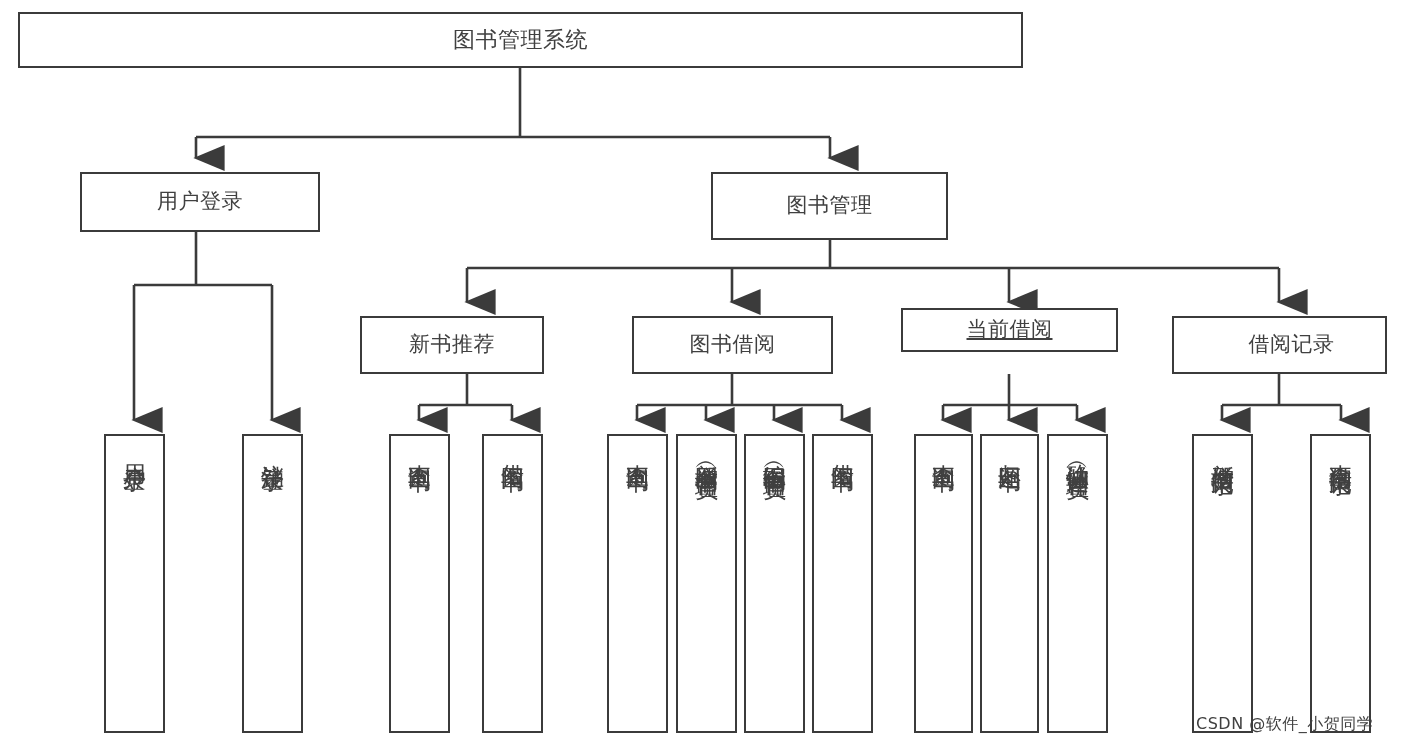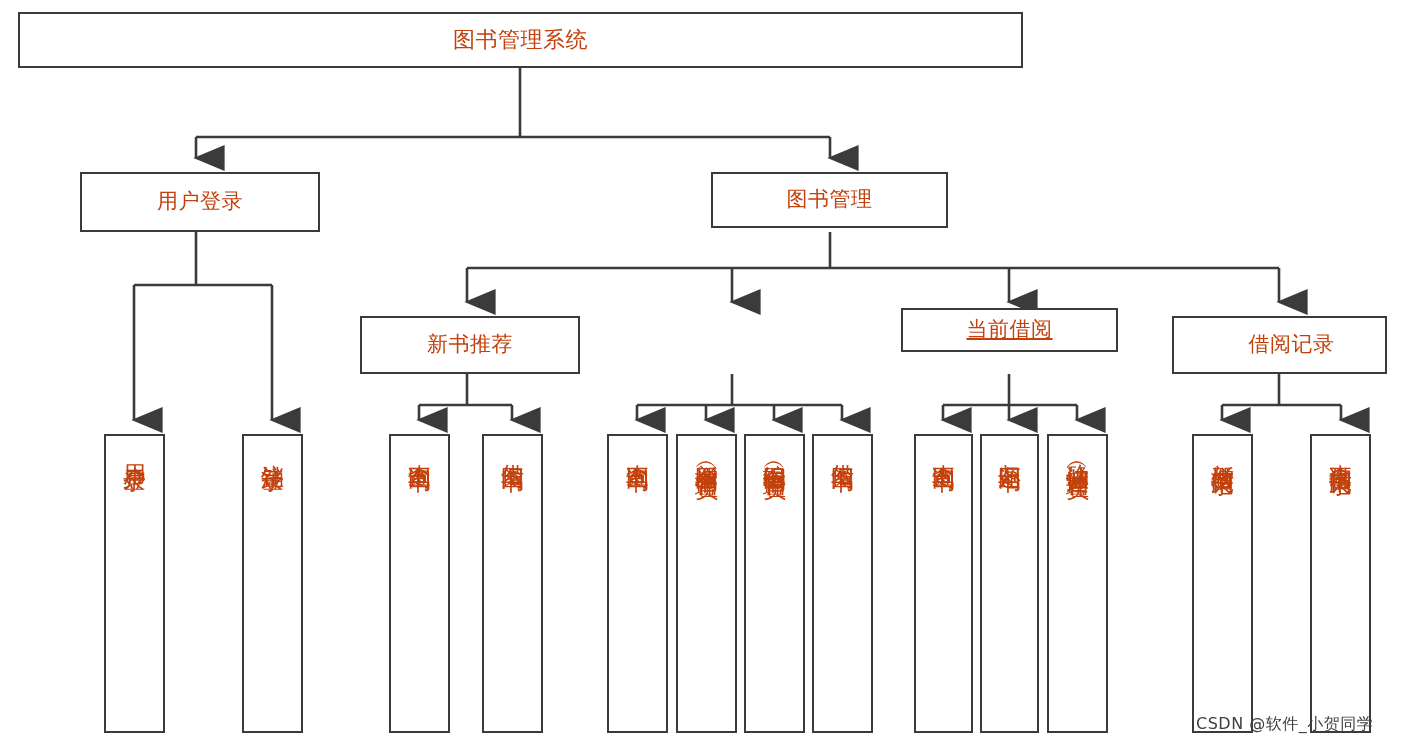--- a/index.html
+++ b/index.html
@@ -28,21 +28,21 @@
     pointer-events: none;
   }
   .node {
     position: absolute;
     box-sizing: border-box;
     background: #ffffff;
     border: 2px solid #3b3b3b;
     display: flex;
     align-items: center;
     justify-content: center;
-    color: #c2410c;
+    color: #404040;
   }
   .node .label {
     display: block;
     text-align: center;
     line-height: 1.12;
     letter-spacing: 0.5px;
   }
   
   .node.horiz .label {
     writing-mode: horizontal-tb;
@@ -133,28 +133,31 @@
   </svg>
 
   <div class="node horiz root" style="left:18px; top:12px; width:1005px; height:56px;">
     <span class="label">图书管理系统</span>
   </div>
 
   <div class="node horiz" style="left:80px; top:172px; width:240px; height:60px;">
     <span class="label">用户登录</span>
   </div>
 
-  <div class="node horiz" style="left:711px; top:172px; width:237px; height:56px;">
+  <div class="node horiz" style="left:711px; top:172px; width:237px; height:68px;">
     <span class="label">图书管理</span>
   </div>
 
-  <div class="node horiz" style="left:360px; top:316px; width:220px; height:58px;">
+  <div class="node horiz" style="left:360px; top:316px; width:184px; height:58px;">
     <span class="label">新书推荐</span>
   </div>
 
+  <div class="node horiz" style="left:632px; top:316px; width:201px; height:58px;">
+    <span class="label">图书借阅</span>
+  </div>
 
   <div class="node horiz" style="left:901px; top:308px; width:217px; height:44px;text-decoration:underline;">
     <span class="label">当前借阅</span>
   </div>
 
   <div class="node horiz" style="left:1172px; top:316px; width:215px; height:58px;padding-left:24px;">
     <span class="label">借阅记录</span>
   </div>
 
   <div class="node vert" style="left:104px; top:434px; width:61px; height:299px;">

